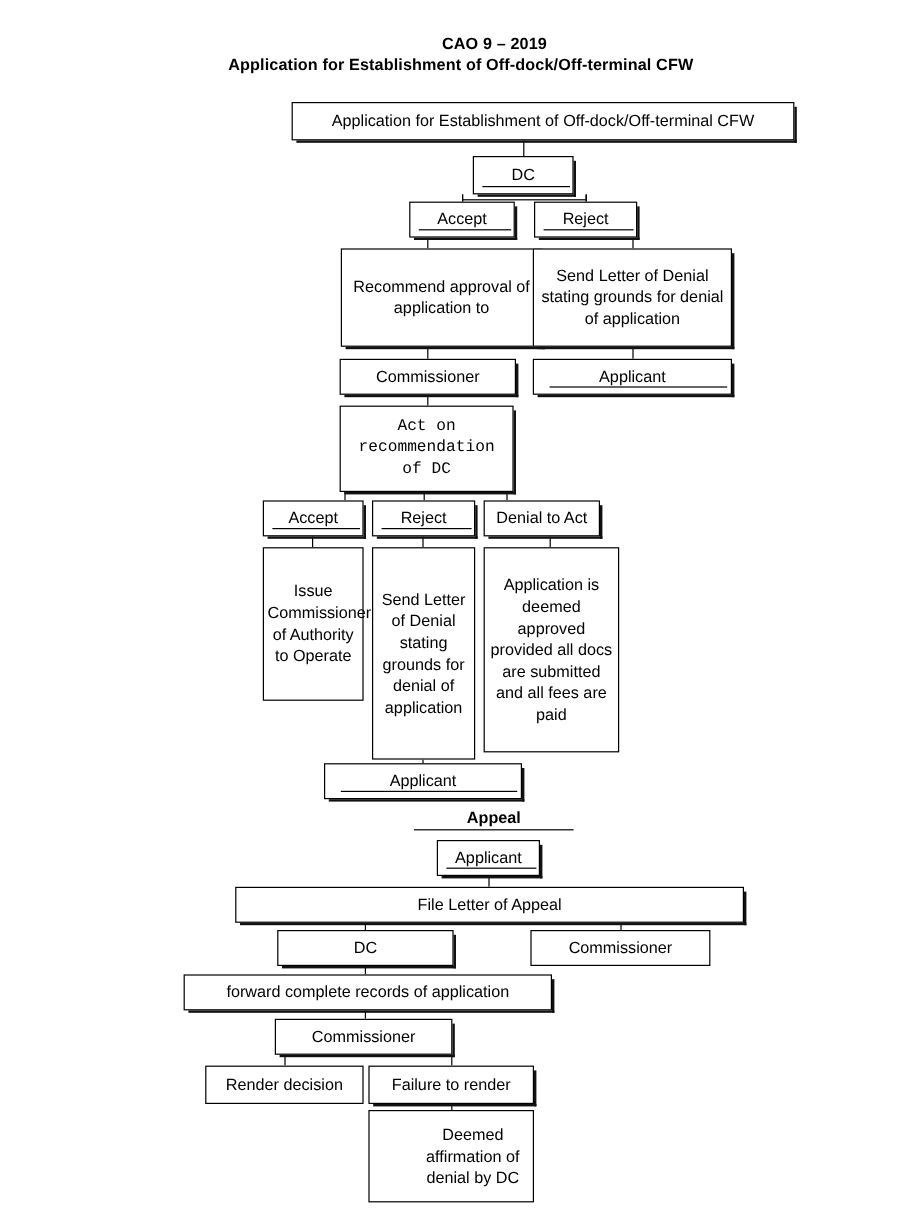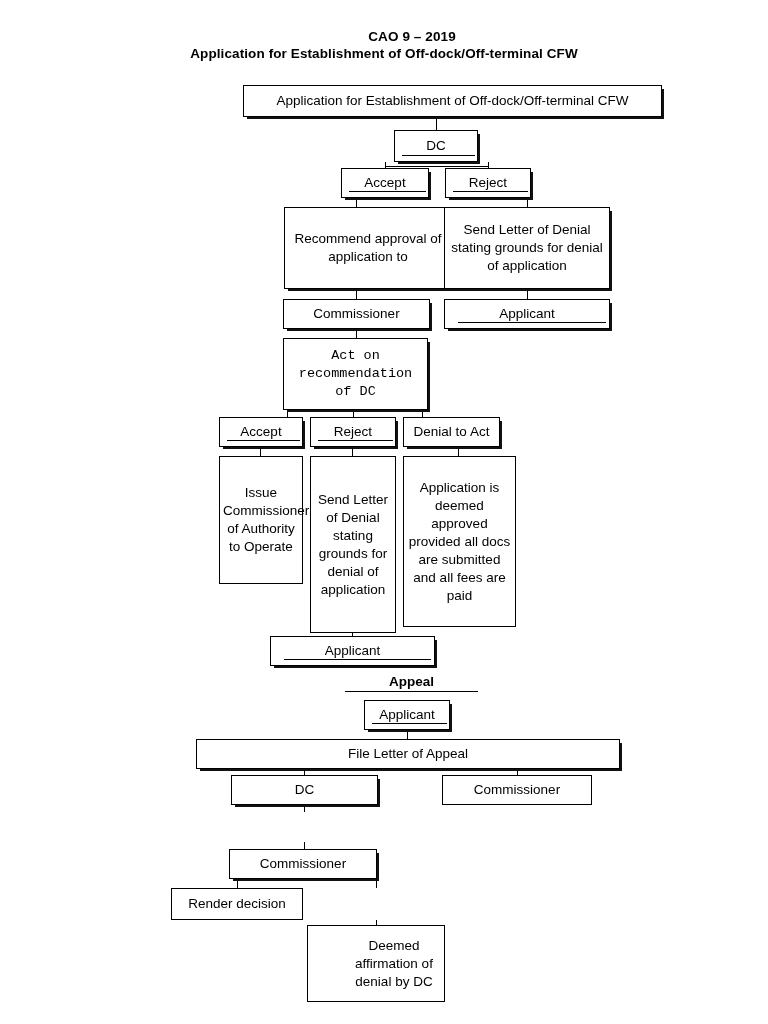--- a/index.html
+++ b/index.html
@@ -233,34 +233,40 @@
   <div class="box shadow" style="left:231px; top:775px; width:147px; height:30px;">
     <span>DC</span>
   </div>
 
   <div class="box thin" style="left:442px; top:775px; width:150px; height:30px;">
     <span>Commissioner</span>
   </div>
 
   <div class="vline" style="left:304px; top:805px; height:7px;"></div>
 
+  <div class="box shadow" style="left:153px; top:812px; width:307px; height:30px;">
+    <span>forward complete records of application</span>
+  </div>
 
   <div class="vline" style="left:304px; top:842px; height:7px;"></div>
 
   <div class="box shadow" style="left:229px; top:849px; width:148px; height:30px;">
     <span>Commissioner</span>
   </div>
 
   <div class="vline" style="left:237px; top:879px; height:9px;"></div>
   <div class="vline" style="left:376px; top:879px; height:9px;"></div>
 
   <div class="box thin" style="left:171px; top:888px; width:132px; height:32px;text-align:center;">
     <span>Render decision</span>
   </div>
 
+  <div class="box shadow" style="left:307px; top:888px; width:138px; height:32px;">
+    <span>Failure to render</span>
+  </div>
 
   <div class="vline" style="left:376px; top:920px; height:5px;"></div>
 
   <div class="box thin" style="left:307px; top:925px; width:138px; height:77px;padding-left:36px;">
     <span>Deemed affirmation of denial by DC</span>
   </div>
 
 </div>
 
 </body></html>

